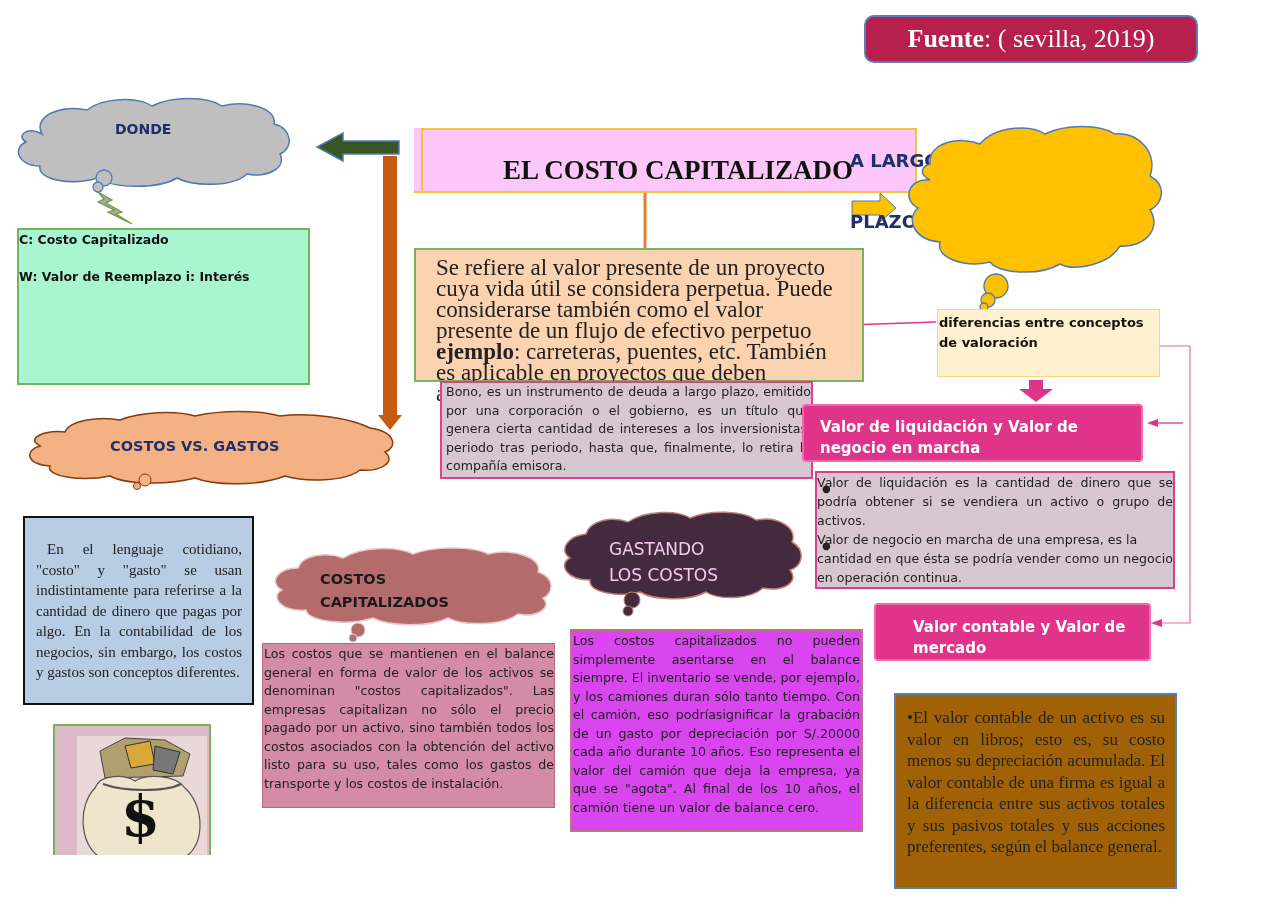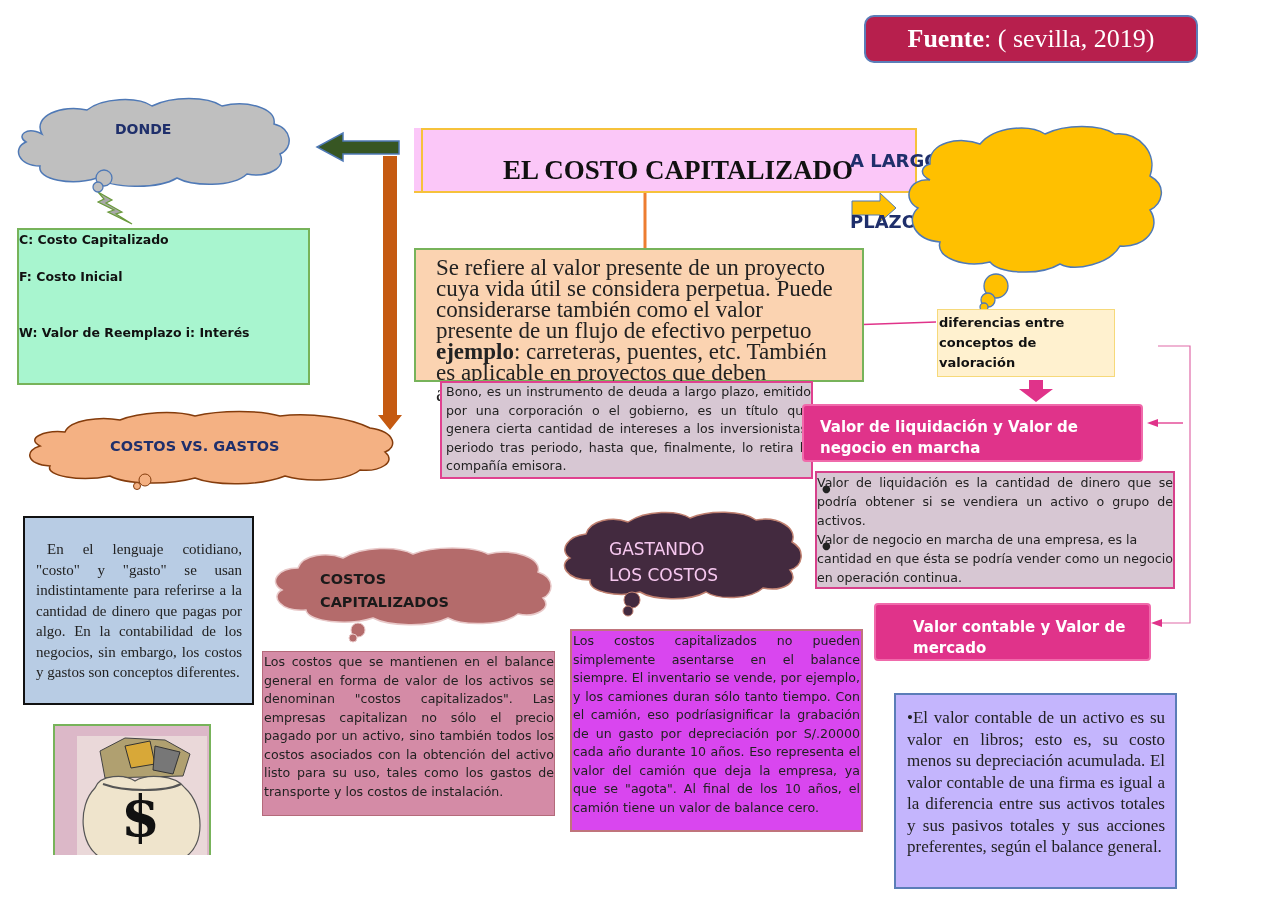--- a/index.html
+++ b/index.html
@@ -27,38 +27,38 @@
   #title-back { left:414px; top:128px; width:448px; height:65px; background:#fbc7f8; border-bottom:2px solid #f6c23b; }
   #title-box { left:421px; top:128px; width:496px; height:65px; background:#fbc7f8; border:2px solid #f6c23b;
     font-family:"Liberation Serif", serif; font-weight:bold; font-size:27px; color:#111; text-align:center; line-height:80px; padding-left:18px; }
 
   #definition-box { left:414px; top:248px; width:450px; height:134px; background:#fbd3b1; border:2px solid #77b35a;
     font-family:"Liberation Serif", serif; font-size:23px; line-height:21px; color:#222; padding:7px 20px 0 20px; }
 
   #bono-box { left:440px; top:381px; width:373px; height:98px; background:#d7c7d3; border:2px solid #e0418f;
     font-family:"DejaVu Sans", sans-serif; font-size:12.6px; line-height:18.5px; color:#222; padding:0 0 0 4px; overflow:hidden; }
 
-  #concepts-box { left:937px; top:309px; width:178px; height:68px; background:#fff1cf; border:1.5px solid #f6d97a;
+  #concepts-box { left:937px; top:309px; width:223px; height:68px; background:#fff1cf; border:1.5px solid #f6d97a;
     font-family:"DejaVu Sans", sans-serif; font-weight:bold; font-size:13px; line-height:20px; color:#111; padding:3px 0 0 1px; }
 
   .pill { background:#e0338a; border:2px solid #f06aab; border-radius:4px; color:#fff; font-family:"DejaVu Sans", sans-serif; font-weight:bold; font-size:15px; line-height:21px; }
   #pill-liquidacion { left:802px; top:404px; width:341px; height:58px; padding:11px 0 0 16px; }
   #pill-contable { left:874px; top:603px; width:277px; height:58px; padding:12px 0 4px 37px; }
 
   #liquidacion-box { left:815px; top:471px; width:360px; height:118px; background:#d7c7d3; border:2px solid #d6418b;
     font-family:"DejaVu Sans", sans-serif; font-size:12.6px; line-height:19px; color:#222; padding:0; }
 
-  #contable-box { left:894px; top:693px; width:283px; height:196px; background:#c4b5fd; border:2px solid #5b7db8;
+  #contable-box { left:894px; top:693px; width:283px; height:196px; background:#a16207; border:2px solid #5b7db8;
     font-family:"Liberation Serif", serif; font-size:17px; line-height:21.5px; color:#222; padding:12px 10px 0 11px; }
 
   #cotidiano-box { left:23px; top:516px; width:231px; height:189px; background:#b8cce4; border:2px solid #111;
     font-family:"Liberation Serif", serif; font-size:15px; line-height:20.5px; color:#222; padding:21px 10px 0 11px; }
 
   #capitalizados-box { left:262px; top:643px; width:293px; height:165px; background:#d48ba6; border:1.5px solid #b46a7a;
-    font-family:"DejaVu Sans", sans-serif; font-size:12.6px; line-height:18.5px; color:#222; padding:1px 0 0 1px;margin-top:8px; }
+    font-family:"DejaVu Sans", sans-serif; font-size:12.6px; line-height:18.5px; color:#222; padding:1px 0 0 1px; }
 
   #gastando-box { left:570px; top:629px; width:293px; height:203px; background:#d946ef; border:2px solid #c0747c;
     font-family:"DejaVu Sans", sans-serif; font-size:12.6px; line-height:18.5px; color:#222; padding:1px 1px 0 1px; }
 
   #money-image { left:53px; top:724px; width:158px; height:131px; background:#dcb8c8; border:2px solid #77b35a; border-bottom:none; overflow:hidden; }
 
   .largo-text { font-family:"DejaVu Sans", sans-serif; font-weight:bold; font-size:18px; color:#1f2f6b; }
 </style>
 </head>
 <body>
@@ -100,21 +100,20 @@
 
 <svg class="cloud" style="left:12px;top:96px;" width="282" height="100" viewBox="0 0 282 100">
   <path d="M30,38 C20,20 50,8 75,14 C90,2 125,0 140,10 C160,0 195,0 210,10 C235,4 265,12 262,28 C280,32 282,52 268,58 C275,72 255,82 235,78 C220,92 180,90 165,82 C145,94 100,92 85,82 C60,90 25,84 28,70 C6,70 0,52 14,46 C4,40 14,30 30,38 Z" fill="#bfbfbf" stroke="#4f79b6" stroke-width="1.5"></path>
   <circle cx="92" cy="82" r="8" fill="#bfbfbf" stroke="#4f79b6" stroke-width="1.3"></circle>
   <circle cx="86" cy="91" r="5" fill="#bfbfbf" stroke="#4f79b6" stroke-width="1.3"></circle>
 </svg>
 <div class="cloud-label" style="left:115px;top:121px;font-size:14px;">DONDE</div>
 
 <div id="legend-box" class="abs">
   <div style="height:37px;">C: Costo Capitalizado</div>
-  <div style="height:56px;">F: Costo Inicial</div>
   <div>W: Valor de Reemplazo i: Interés</div>
 </div>
 
 <svg class="cloud" style="left:25px;top:410px;" width="372" height="82" viewBox="0 0 372 82">
   <path d="M40,22 C45,10 75,6 95,10 C115,2 150,0 170,6 C195,0 235,0 255,6 C285,2 325,8 345,18 C372,22 372,38 360,42 C372,52 355,62 335,60 C320,72 280,72 260,66 C235,76 190,76 170,68 C140,76 100,74 85,66 C55,72 20,66 25,56 C0,54 0,40 15,36 C0,28 20,20 40,22 Z" fill="#f4b183" stroke="#843c0c" stroke-width="1.5"></path>
   <circle cx="120" cy="70" r="6" fill="#f4b183" stroke="#843c0c" stroke-width="1"></circle>
   <circle cx="112" cy="76" r="3.5" fill="#f4b183" stroke="#843c0c" stroke-width="1"></circle>
 </svg>
 <div class="cloud-label" style="left:110px;top:438px;font-size:14.5px;">COSTOS VS. GASTOS</div>
 

